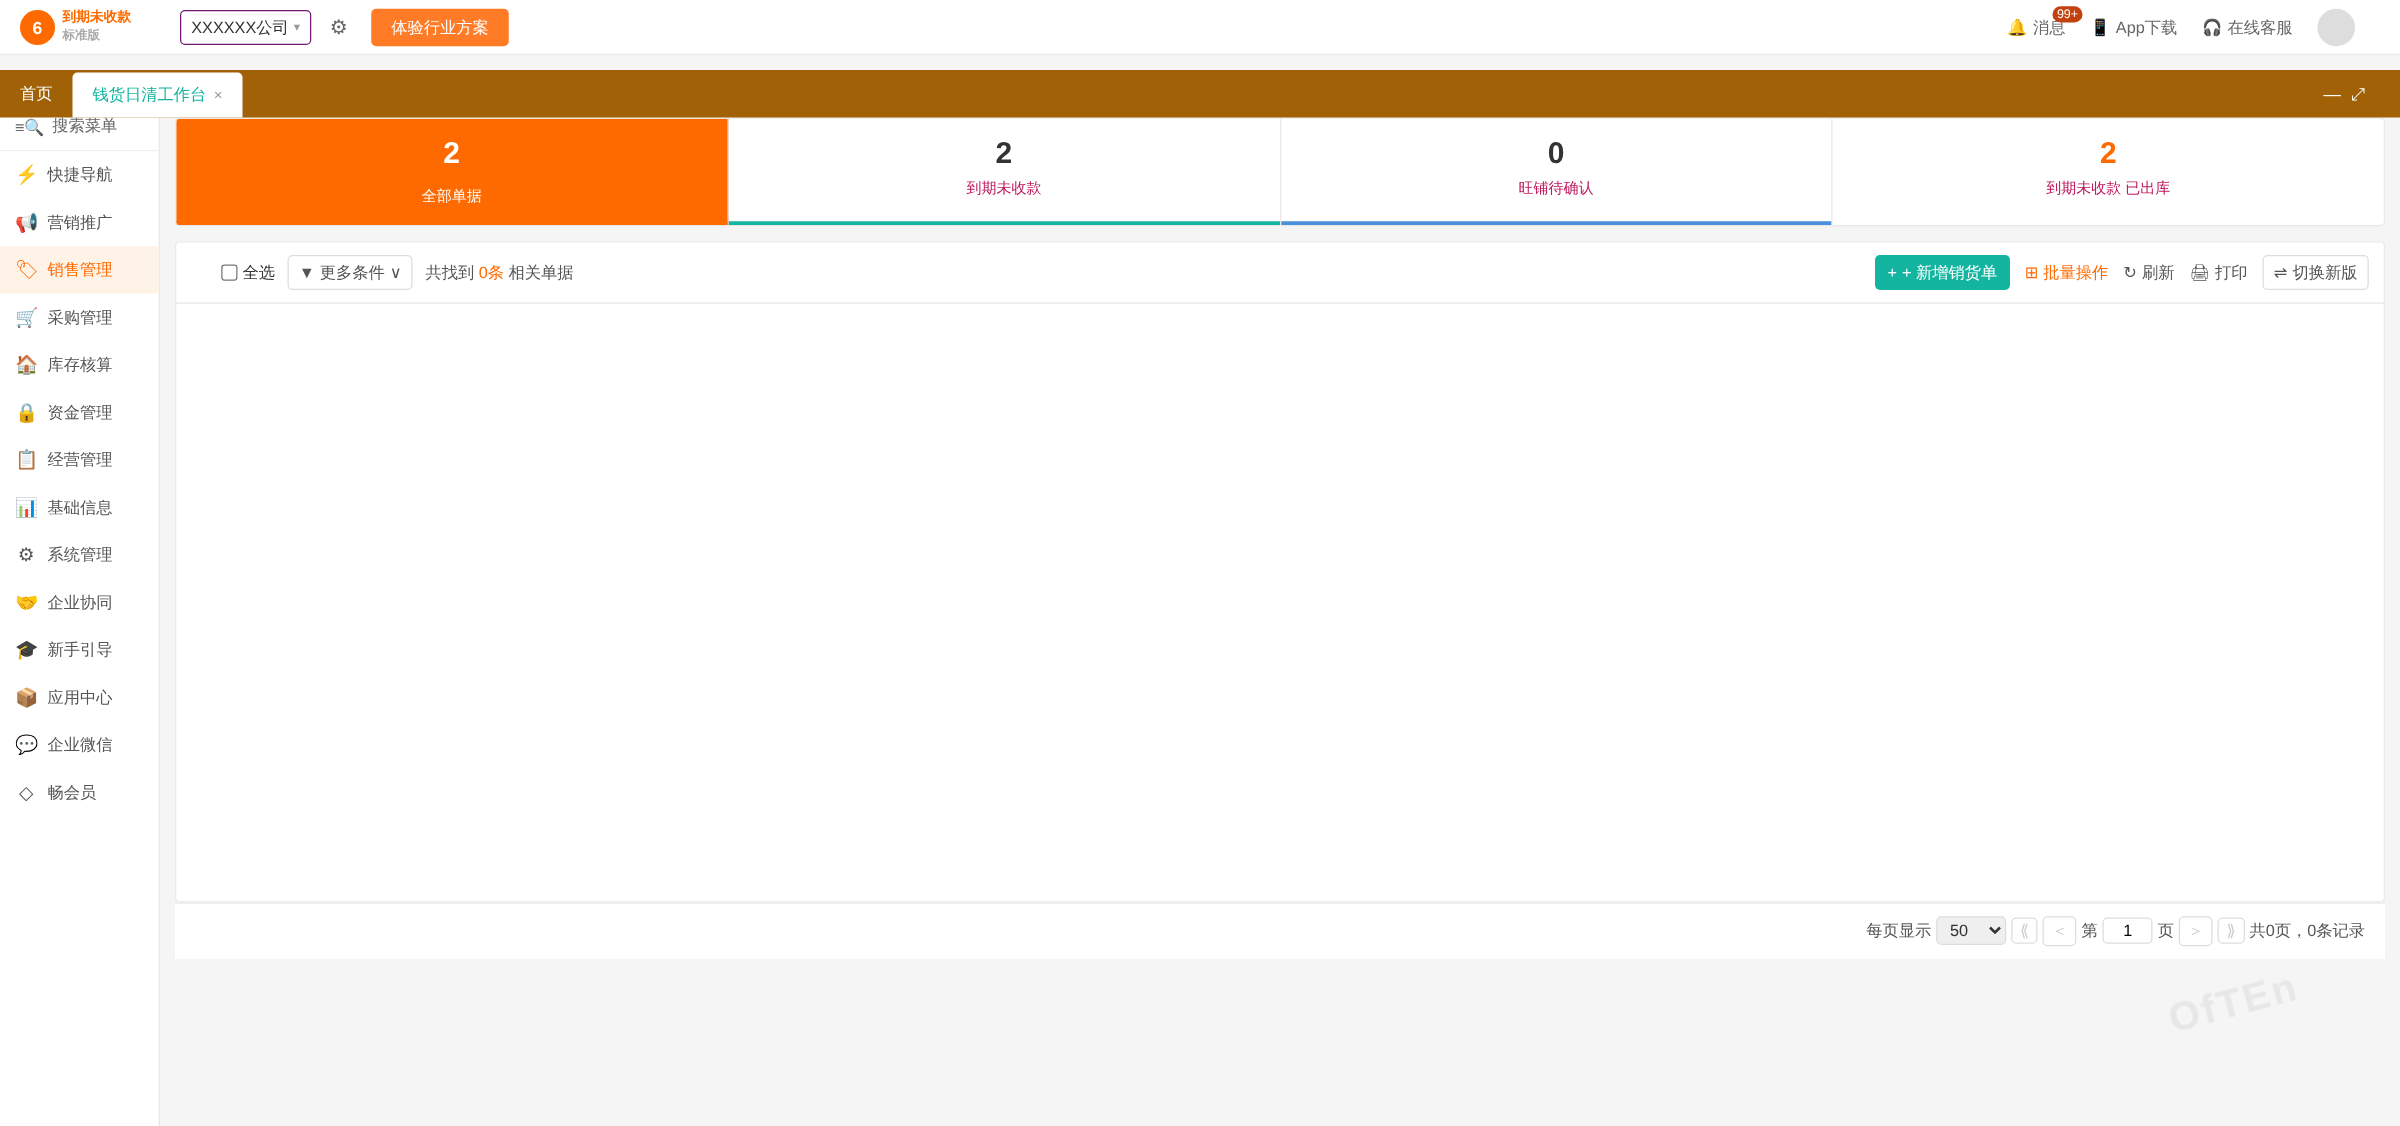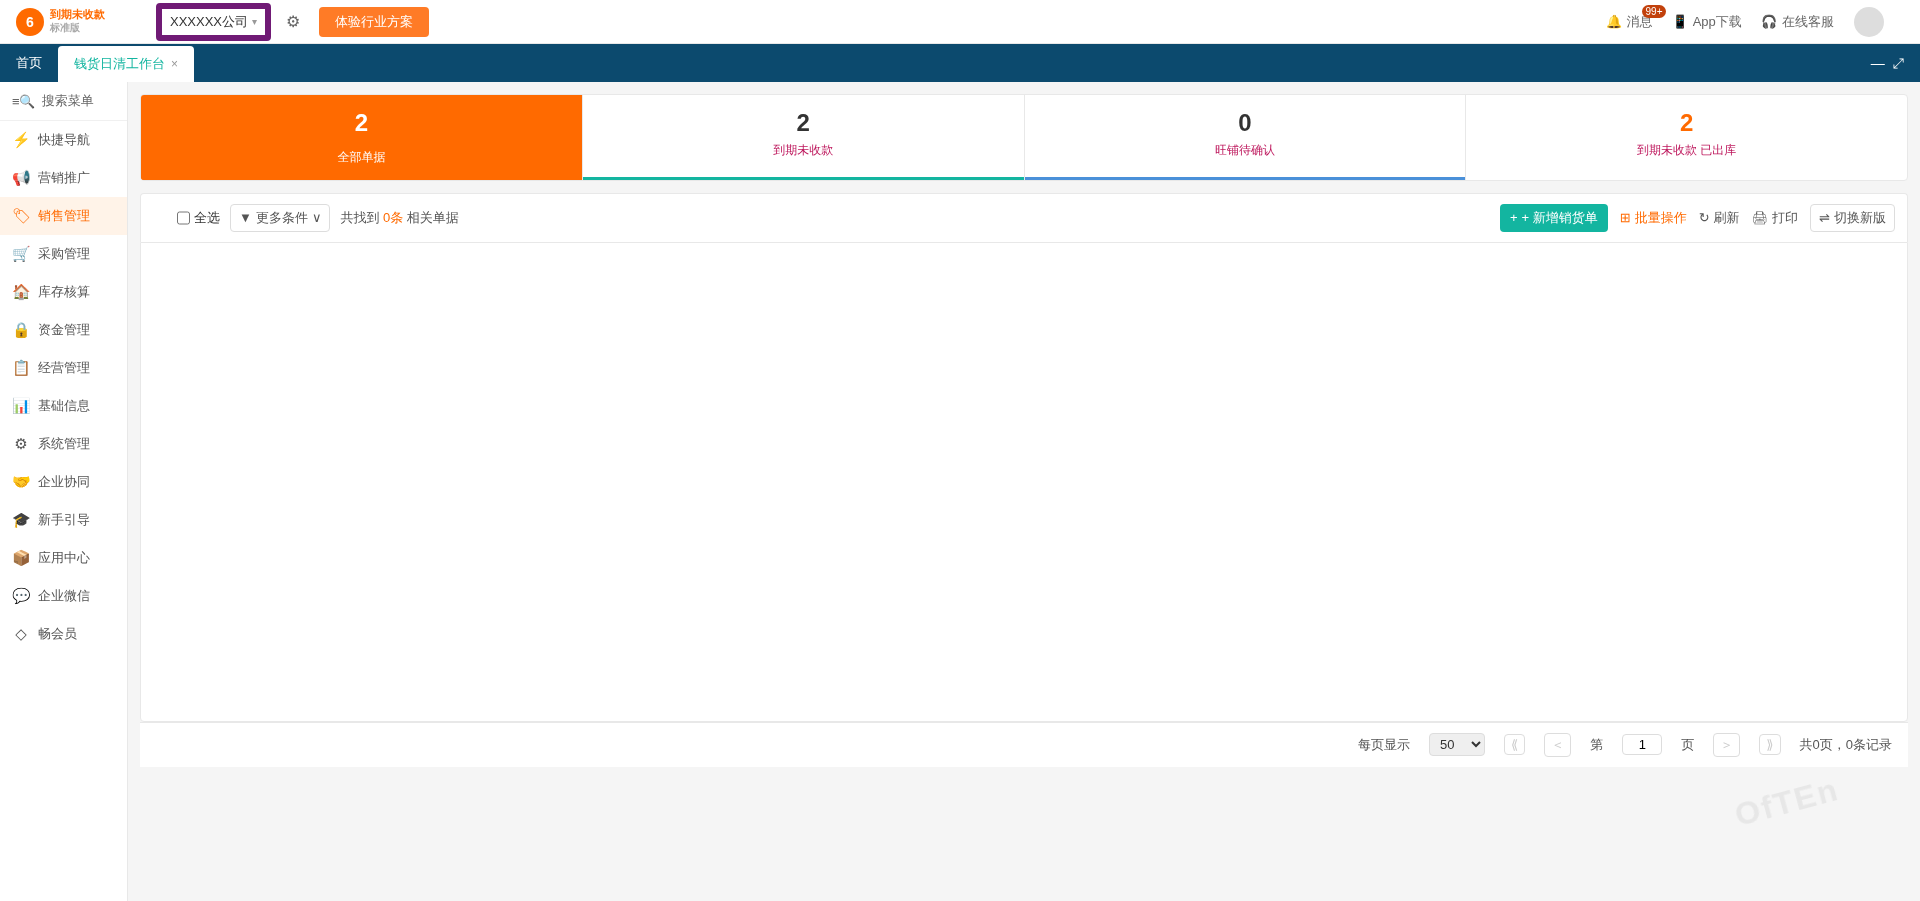--- a/index.html
+++ b/index.html
@@ -17,22 +17,22 @@
     }
     .logo-icon {
       width: 28px; height: 28px; background: #ff6a00; border-radius: 50%;
       display: flex; align-items: center; justify-content: center;
       color: #fff; font-weight: bold; font-size: 14px; margin-right: 6px;
     }
     .logo-text { line-height: 1.2; font-size: 11px; color: #ff6a00; }
     .logo-sub { font-size: 10px; color: #aaa; }
     .topbar-company {
       display: flex; align-items: center; gap: 4px;
-      margin-left: 12px; cursor: pointer;
-      padding: 4px 8px; border: 6px solid #701a75; border-radius: 4px;
+      margin-left: 0; cursor: pointer;
+      padding: 4px 8px; border: 1px solid #701a75; border-radius: 4px;
       font-size: 13px; color: #333;
     }
     .topbar-company .chevron { color: #999; font-size: 10px; }
     .topbar-settings {
       width: 28px; height: 28px; display: flex; align-items: center;
       justify-content: center; cursor: pointer; color: #666; font-size: 16px; margin-left: 8px;
     }
     .topbar-btn {
       margin-left: 12px; padding: 6px 16px;
       background: #ff7b26; color: #fff; border: none; border-radius: 4px;
@@ -51,23 +51,23 @@
     .topbar-service { display: flex; align-items: center; gap: 4px; cursor: pointer; color: #666; }
     .topbar-avatar {
       width: 30px; height: 30px; border-radius: 50%;
       background: #ddd; cursor: pointer;
     }
     .topbar-username { color: #666; cursor: pointer; }
 
     
     .nav-tabs {
       display: flex; align-items: center;
-      background: #0c4a6e; height: 38px;
-      position: fixed; top: 44px; left: 0; right: 0; z-index: 99;
-      padding: 0 0 0 0;
+      background: #a16207; height: 38px;
+      position: fixed; top: 56px; left: 0; right: 0; z-index: 99;
+      padding: 0 12px 0 0;
     }
     .nav-tab {
       padding: 0 16px; height: 38px; display: flex; align-items: center;
       color: #fff; cursor: pointer; font-size: 13px; position: relative;
     }
     .nav-tab.home { background: transparent; }
     .nav-tab.active {
       background: #fff; color: #13b5a0; border-radius: 4px 4px 0 0;
       margin-top: 2px; height: 36px;
     }
@@ -174,21 +174,21 @@
     }
     .table-empty {
       display: flex; align-items: center; justify-content: center;
       height: 400px; color: #bbb; font-size: 14px;
     }
 
     
     .pagination {
       display: flex; align-items: center; justify-content: flex-end;
       padding: 10px 16px; background: #fff; border-top: 1px solid #e8e8e8;
-      gap: 19px; font-size: 13px; color: #555;
+      gap: 4px; font-size: 13px; color: #555;
     }
     .page-select {
       border: 1px solid #ddd; border-radius: 4px; padding: 2px 6px;
       font-size: 13px; color: #333;
     }
     .page-btn {
       border: 1px solid #ddd; border-radius: 4px; padding: 2px 6px;
       background: #fff; cursor: pointer; color: #555; font-size: 13px;
     }
     .page-btn:disabled { color: #ccc; cursor: default; }

